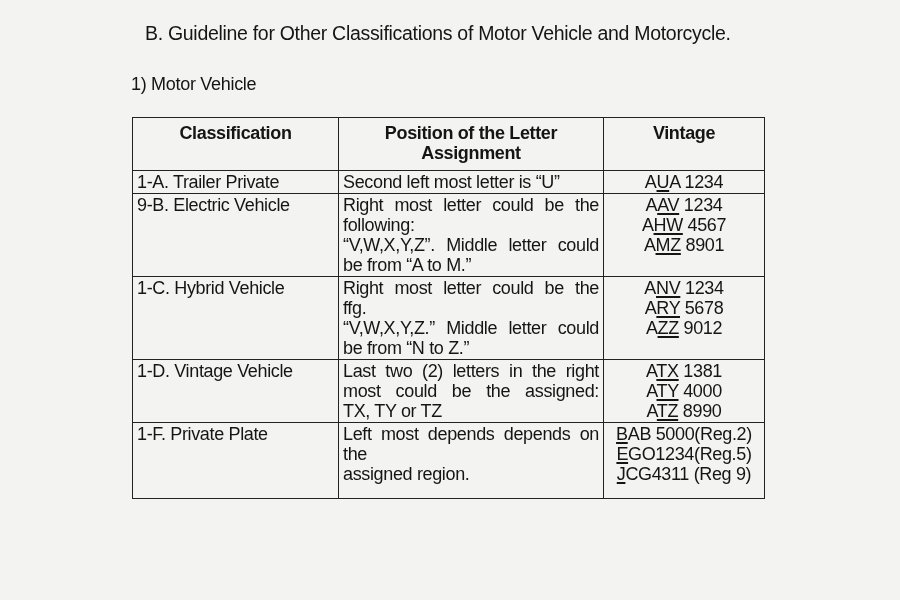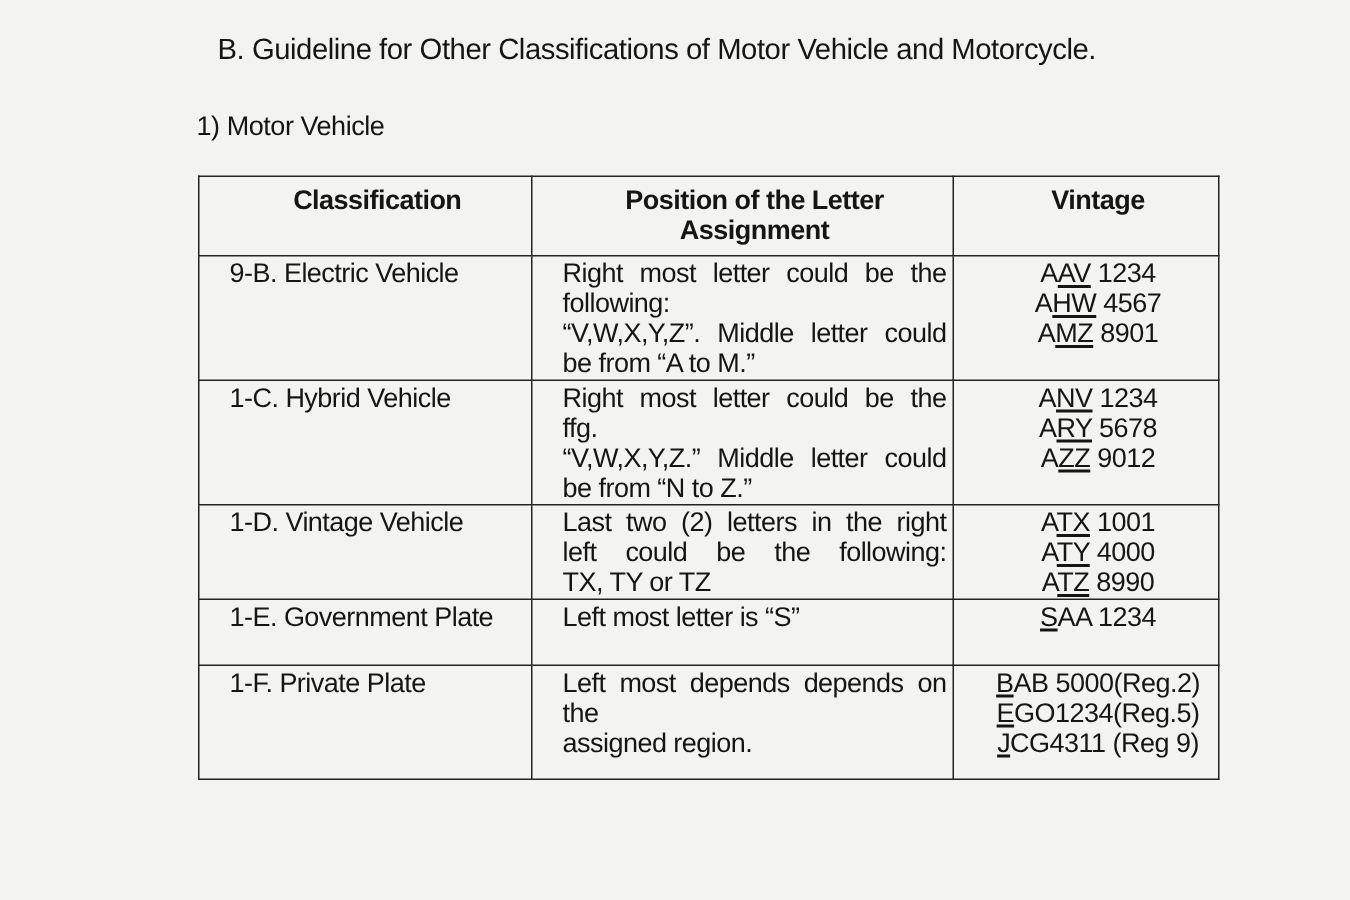--- a/index.html
+++ b/index.html
@@ -20,21 +20,21 @@
   }
   table {
     position: absolute; left: 132px; top: 117px;
     border-collapse: collapse;
     font-size: 18px; line-height: 20px;
     letter-spacing: -0.35px;
   }
   td, th {
     border: 1.5px solid #222;
     vertical-align: top;
-    padding: 1px 4px 1px 20px;
+    padding: 1px 4px 1px 4px;
   }
   th { font-weight: bold; text-align: center; padding-top: 5px; }
   .c1 { width: 197px; }
   .c2 { width: 256px; text-align: center; }
   .c3 { width: 152px; text-align: center; }
   .pos { text-align: justify; }
   .pos div { text-align: left; }
   .pos .j { text-align: justify; text-align-last: justify; }
   .ex div { white-space: nowrap; }
   .u { text-decoration: underline; text-decoration-thickness: 2px; text-underline-offset: 2px; }
@@ -47,20 +47,29 @@
 
 <table>
   <thead>
     <tr>
       <th class="c1" style="height:46px">Classification</th>
       <th class="c2">Position of the Letter Assignment</th>
       <th class="c3">Vintage</th>
     </tr>
   </thead>
   <tbody id="tbody">
+      <tr>
+        <td class="c1">1-A. Trailer Private</td>
+        <td class="c2 pos">
+          <div>Second left most letter is “U”</div>
+        </td>
+        <td class="c3 ex">
+          <div><span>A</span><span class="u">U</span><span>A 1234</span></div>
+        </td>
+      </tr>
       <tr>
         <td class="c1">9-B. Electric Vehicle</td>
         <td class="c2 pos">
           <div class="j">Right most letter could be the</div>
           <div>following:</div>
           <div class="j">“V,W,X,Y,Z”. Middle letter could</div>
           <div>be from “A to M.”</div>
         </td>
         <td class="c3 ex">
           <div><span>A</span><span class="u">AV</span><span> 1234</span></div>
@@ -79,36 +88,27 @@
         <td class="c3 ex">
           <div><span>A</span><span class="u">NV</span><span> 1234</span></div>
           <div><span>A</span><span class="u">RY</span><span> 5678</span></div>
           <div><span>A</span><span class="u">ZZ</span><span> 9012</span></div>
         </td>
       </tr>
       <tr>
         <td class="c1">1-D. Vintage Vehicle</td>
         <td class="c2 pos">
           <div class="j">Last two (2) letters in the right</div>
-          <div class="j">left could be the following:</div>
+          <div class="j">most could be the assigned:</div>
           <div>TX, TY or TZ</div>
         </td>
         <td class="c3 ex">
-          <div><span>A</span><span class="u">TX</span><span> 1001</span></div>
+          <div><span>A</span><span class="u">TX</span><span> 1381</span></div>
           <div><span>A</span><span class="u">TY</span><span> 4000</span></div>
           <div><span>A</span><span class="u">TZ</span><span> 8990</span></div>
-        </td>
-      </tr>
-      <tr style="height: 44px;">
-        <td class="c1">1-E. Government Plate</td>
-        <td class="c2 pos">
-          <div>Left most letter is “S”</div>
-        </td>
-        <td class="c3 ex">
-          <div><span></span><span class="u">S</span><span>AA 1234</span></div>
         </td>
       </tr>
       <tr style="height: 76px;">
         <td class="c1">1-F. Private Plate</td>
         <td class="c2 pos">
           <div class="j">Left most depends depends on the</div>
           <div>assigned region.</div>
         </td>
         <td class="c3 ex">
           <div><span></span><span class="u">B</span><span>AB 5000(Reg.2)</span></div>

